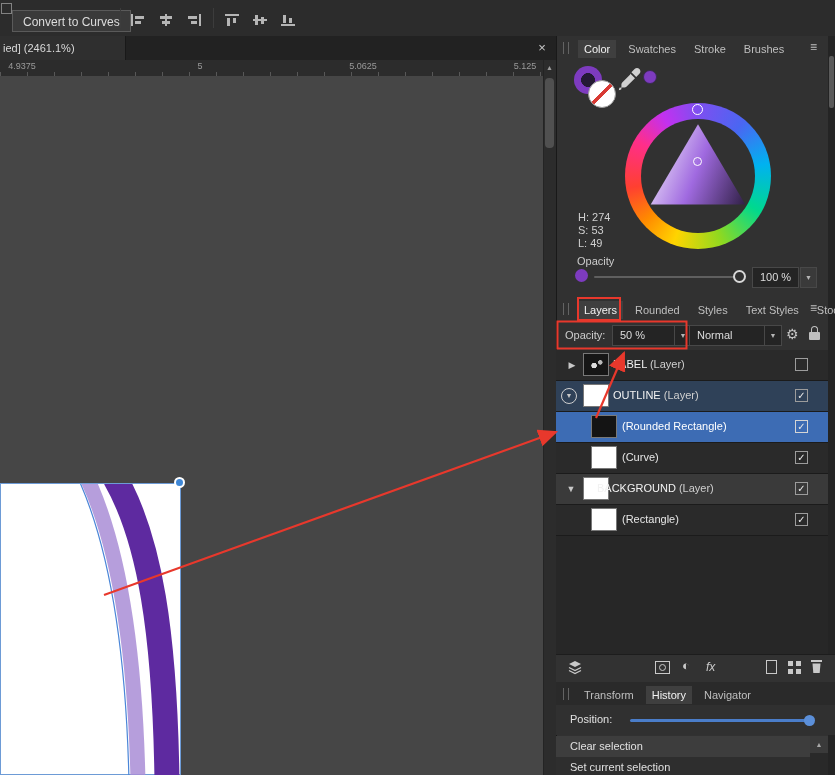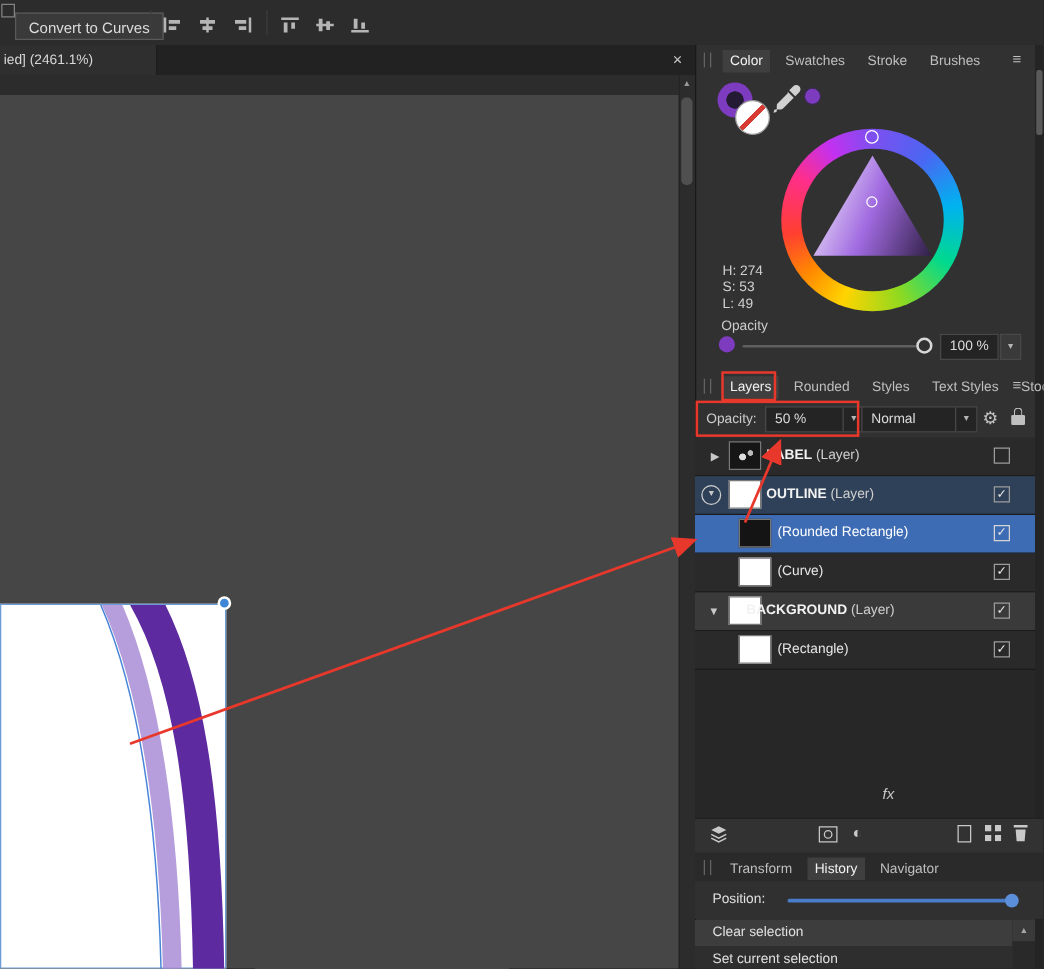--- a/index.html
+++ b/index.html
@@ -63,21 +63,21 @@
   .combo .val{padding-left:7px;display:block;}
   .combo .arr{position:absolute;right:0;top:0;width:16px;height:100%;border-left:1px solid #484848;
               text-align:center;font-size:7px;line-height:19px;color:#b5b5b5;}
   .lbl{position:absolute;font-size:11px;color:#cccccc;white-space:nowrap;}
   
   .lrow{position:absolute;left:556px;width:272px;height:30px;border-bottom:1px solid #1b1b1b;}
   .exp{position:absolute;font-size:9px;color:#c8c8c8;width:14px;text-align:center;}
   .exp.circ{width:14px;height:14px;border:1px solid #cfcfcf;border-radius:50%;font-size:7px;line-height:14px;box-sizing:content-box;}
   .thumb{position:absolute;top:3px;width:26px;height:23px;border:1px solid #787878;background:#fff;box-sizing:border-box;}
   .lname{position:absolute;top:8px;font-size:11px;color:#e6e6e6;white-space:nowrap;}
-  .lname b{font-weight:bold;color:#f2f2f2;}
+  .lname b{font-weight:normal;color:#f2f2f2;}
   .sfx{color:#cfcfcf;font-weight:normal;}
   .cbox{position:absolute;left:239px;top:8px;width:13px;height:13px;border:1px solid #9c9c9c;box-sizing:border-box;
         font-size:10px;line-height:11px;text-align:center;color:#e8e8e8;}
   
   .lock{position:absolute;width:11px;height:8px;background:#bfbfbf;border-radius:1px;}
   .lock:before{content:'';position:absolute;top:-6px;left:2px;width:5px;height:5px;border:1.5px solid #bfbfbf;
                border-bottom:none;border-radius:4px 4px 0 0;}
   .toolico{position:absolute;color:#c9c9c9;}
   .toolico svg *{fill:#c9c9c9;}
   .toolico svg .st{fill:none;stroke:#c9c9c9;stroke-width:1.2;}
@@ -129,20 +129,26 @@
             <rect x="9" y="5" width="3" height="5"></rect>
           </svg></span>
     </div>
   </div>
 
   <div class="tabbar">
     <div class="doctab">ied] (2461.1%)</div>
     <span class="tabclose">×</span>
   </div>
 
+  <div class="ruler">
+    <span class="rlabel" style="left:22px;">4.9375</span>
+    <span class="rlabel" style="left:200px;">5</span>
+    <span class="rlabel" style="left:363px;">5.0625</span>
+    <span class="rlabel" style="left:525px;">5.125</span>
+  </div>
 
   <div class="canvas"></div>
   <div class="artboard">
     <svg width="181" height="292" viewBox="0 0 181 292">
       <path d="M114 -6 C 149 55, 164 150, 166 298" stroke="#5e2aa0" stroke-width="25" fill="none"></path>
       <path d="M86 -6 C 116 58, 134 160, 137 298" stroke="#a98dd6" stroke-width="15" fill="none" opacity="0.85"></path>
       <path d="M77 -6 C 107 60, 125 162, 128 298" stroke="#4a86d8" stroke-width="1.2" fill="none"></path>
     </svg>
   </div>
   <span class="handle"></span>
@@ -262,21 +268,21 @@
     <svg width="18" height="16" viewBox="0 0 18 16">
         <path d="M9 1 15 4 9 7 3 4z"></path>
         <path class="st" d="M3 7.5l6 3 6-3"></path>
         <path class="st" d="M3 10.5l6 3 6-3"></path>
       </svg>
   </span>
   <span class="toolico" style="left:655px;top:661px;width:15px;height:13px;border:1px solid #c9c9c9;box-sizing:border-box;">
     <span style="position:absolute;left:3px;top:2px;width:7px;height:7px;border:1px solid #c9c9c9;border-radius:50%;box-sizing:border-box;"></span>
   </span>
   <span class="toolico" style="left:682px;top:658px;font-size:13px;">◐</span>
-  <span class="toolico" style="left:706px;top:628px;font-size:12px;font-style:italic;">fx</span>
+  <span class="toolico" style="left:706px;top:660px;font-size:12px;font-style:italic;">fx</span>
   <span class="toolico" style="left:766px;top:660px;width:11px;height:14px;border:1px solid #c9c9c9;box-sizing:border-box;"></span>
   <span class="toolico" style="left:788px;top:660px;">
     <svg width="13" height="13">
         <rect x="0" y="0" width="5" height="5"></rect>
         <rect x="8" y="0" width="5" height="5"></rect>
         <rect x="0" y="8" width="5" height="5"></rect>
         <rect x="8" y="8" width="5" height="5"></rect>
       </svg>
   </span>
   <span class="toolico" style="left:810px;top:659px;">

